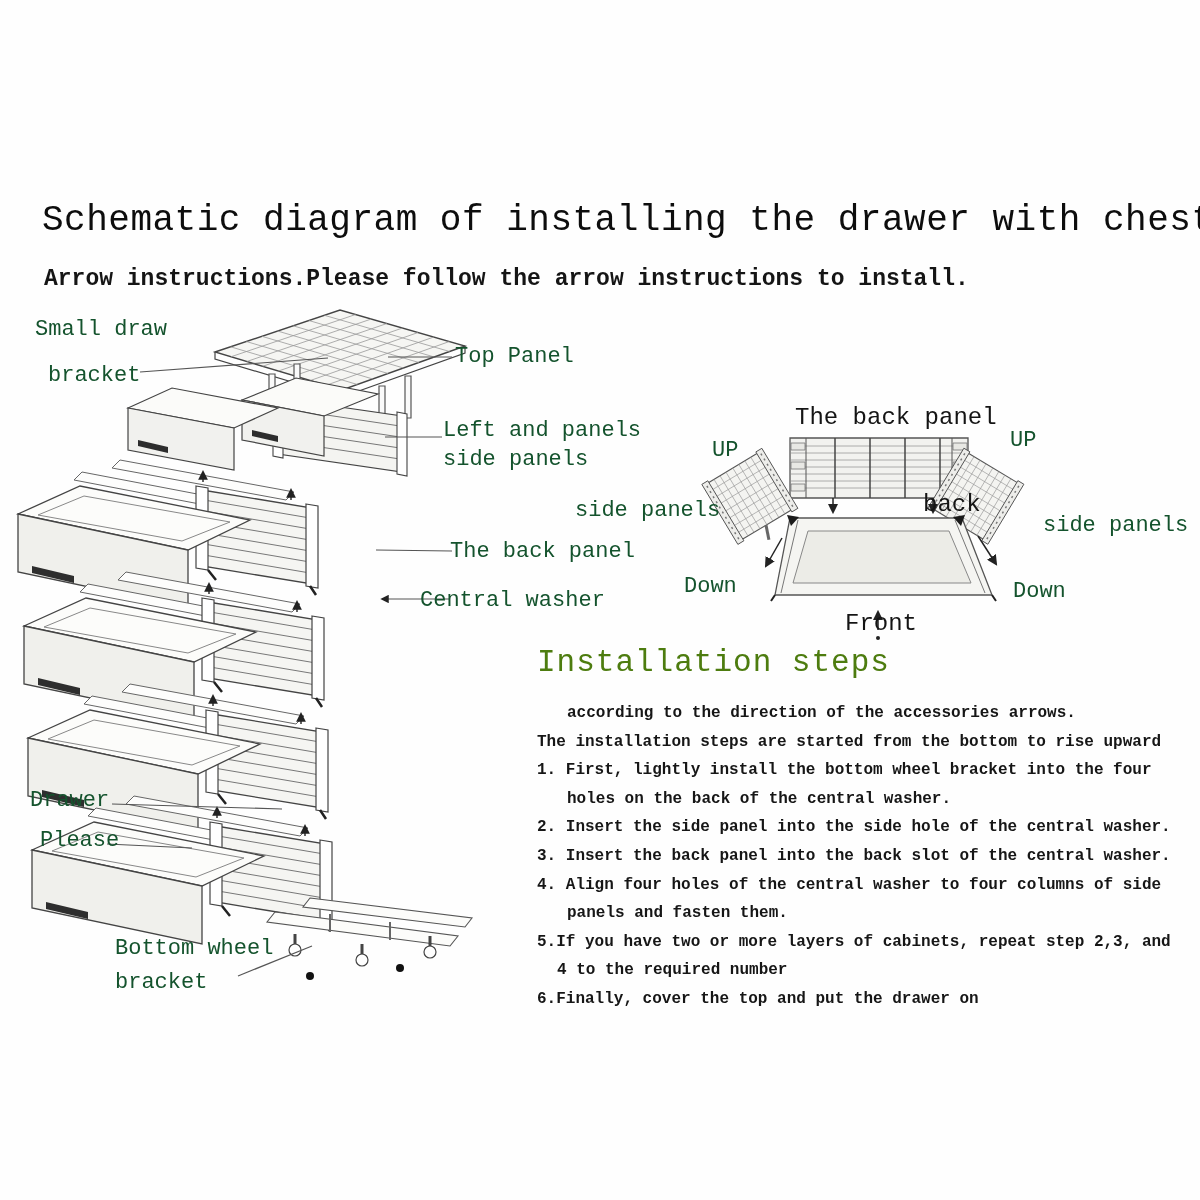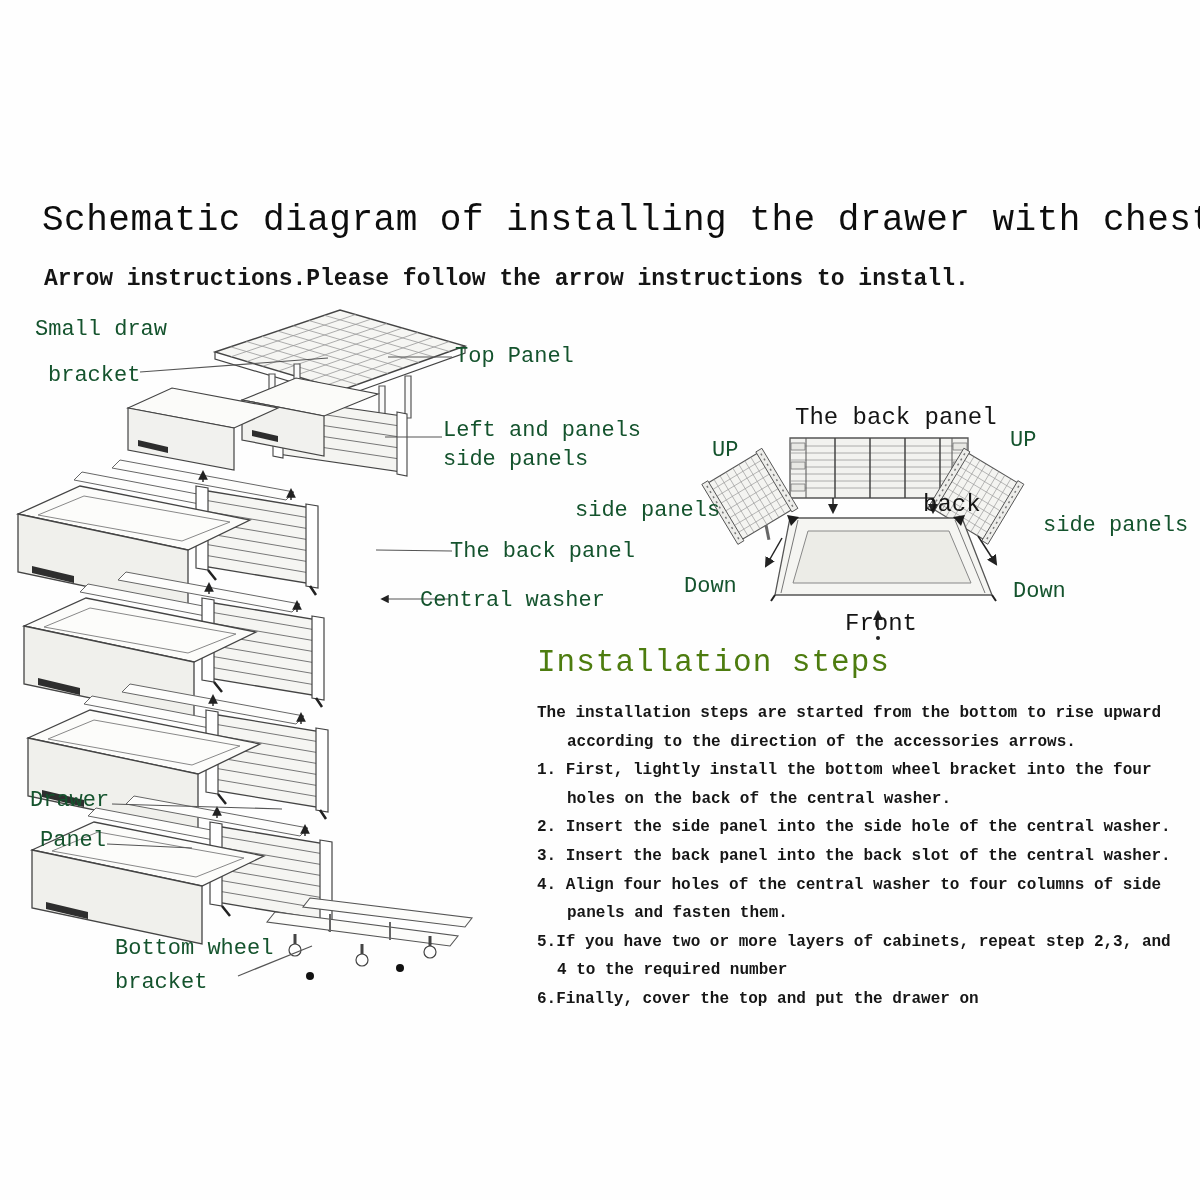--- a/index.html
+++ b/index.html
@@ -146,21 +146,21 @@
   </svg>
 
   <div class="abs lbl" style="left:35px;top:317px;">Small draw</div>
   <div class="abs lbl" style="left:48px;top:363px;">bracket</div>
   <div class="abs lbl" style="left:455px;top:344px;">Top Panel</div>
   <div class="abs lbl" style="left:443px;top:418px;">Left and panels</div>
   <div class="abs lbl" style="left:443px;top:447px;">side panels</div>
   <div class="abs lbl" style="left:450px;top:539px;">The back panel</div>
   <div class="abs lbl" style="left:420px;top:588px;text-align:right;">Central washer</div>
   <div class="abs lbl" style="left:30px;top:788px;">Drawer</div>
-  <div class="abs lbl" style="left:40px;top:828px;">Panel</div>
+  <div class="abs lbl" style="left:40px;top:828px;">Please</div>
   <div class="abs lbl" style="left:115px;top:936px;">Bottom wheel</div>
   <div class="abs lbl" style="left:115px;top:970px;">bracket</div>
 
   <svg style="left:650px;top:390px;" width="540" height="260" viewBox="0 0 540 260">
 
     <g>
       <rect x="140" y="48" width="178" height="60" fill="#f2f2ef" stroke="#555" stroke-width="1.3"></rect>
       <g stroke="#999" stroke-width="0.8">
         <line x1="141" y1="56" x2="317" y2="56"></line>
           <line x1="141" y1="63" x2="317" y2="63"></line>
@@ -262,22 +262,22 @@
   <div class="abs lbl" style="left:1010px;top:428px;">UP</div>
   <div class="abs lbl" style="left:575px;top:498px;">side panels</div>
   <div class="abs lbl-big" style="left:877px;top:491px;margin-left:46px;">back</div>
   <div class="abs lbl" style="left:1043px;top:513px;">side panels</div>
   <div class="abs lbl" style="left:684px;top:574px;">Down</div>
   <div class="abs lbl" style="left:1013px;top:579px;">Down</div>
   <div class="abs lbl-big" style="left:845px;top:610px;">Front</div>
 
   <div class="abs steps-heading" style="left:537px;top:645px;">Installation steps</div>
   <div class="steps">
+    <div class="sline i1">according to the direction of the accessories arrows.</div>
     <div class="sline">The installation steps are started from the bottom to rise upward</div>
-    <div class="sline i1">according to the direction of the accessories arrows.</div>
     <div class="sline">1. First, lightly install the bottom wheel bracket into the four</div>
     <div class="sline i1">holes on the back of the central washer.</div>
     <div class="sline">2. Insert the side panel into the side hole of the central washer.</div>
     <div class="sline">3. Insert the back panel into the back slot of the central washer.</div>
     <div class="sline">4. Align four holes of the central washer to four columns of side</div>
     <div class="sline i1">panels and fasten them.</div>
     <div class="sline">5.If you have two or more layers of cabinets, repeat step 2,3, and</div>
     <div class="sline i2">4 to the required number</div>
     <div class="sline">6.Finally, cover the top and put the drawer on</div>
   </div>

